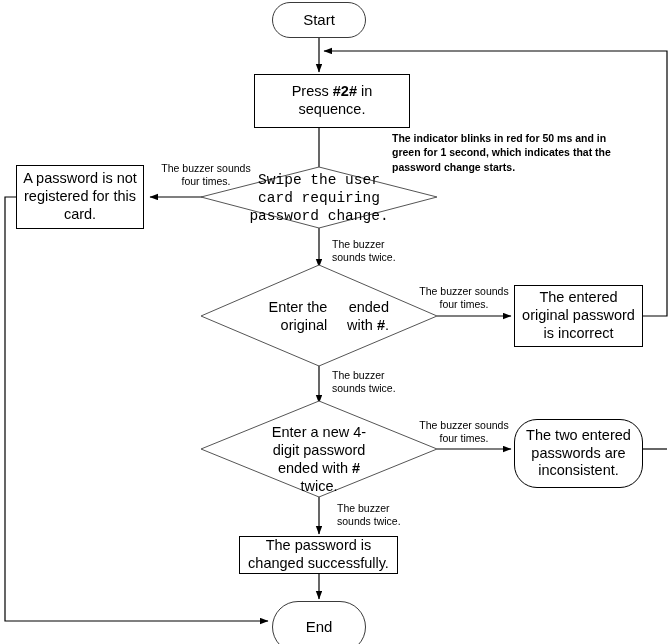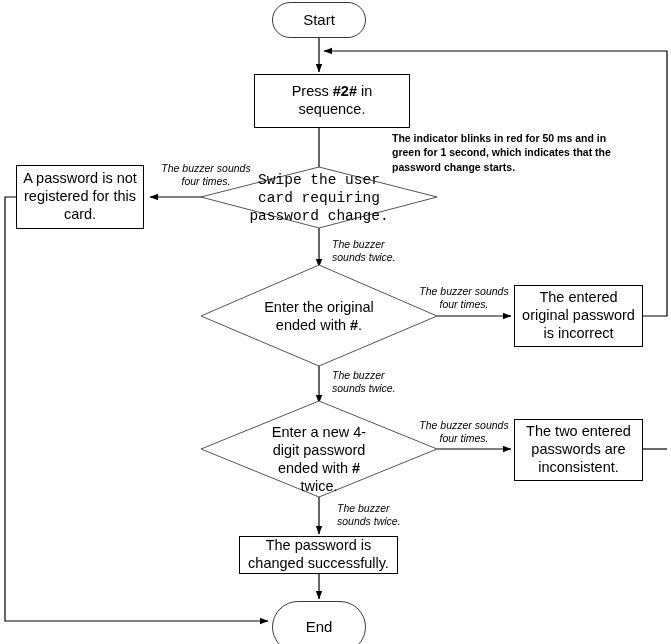--- a/index.html
+++ b/index.html
@@ -59,21 +59,20 @@
     line-height: 1.25;
     pointer-events: none;
   }
   .edge-label {
     position: absolute;
     font-size: 10.5px;
     line-height: 1.25;
     text-align: center;
     color: #000000;
     white-space: pre-line;
-    font-style: italic;
   }
   .note {
     position: absolute;
     font-size: 10.5px;
     line-height: 1.38;
     text-align: left;
     color: #000000;
     white-space: pre-line;
     font-weight: bold;
   }
@@ -127,41 +126,41 @@
   </div>
 
   <div class="node node-process" style="left:254px; top:74px; width:156px; height:54px;">
     <span><span>Press </span><b>#2#</b><span> in sequence.</span></span>
   </div>
 
   <div class="node-decision-label" style="left:244px; top:172px; width:150px; height:52px;font-family:Liberation Mono, monospace;">
     <span>Swipe the user card requiring password change.</span>
   </div>
 
-  <div class="node-decision-label" style="left:249px; top:285px; width:140px; height:62px; flex-direction:column;">
+  <div class="node-decision-label" style="left:249px; top:285px; width:140px; height:62px; text-align:right;">
     <span>Enter the original</span>
     <span><span>ended with </span><b>#</b><span>.</span></span>
   </div>
 
   <div class="node-decision-label" style="left:252px; top:419px; width:134px; height:80px; flex-direction:column;text-align:center;">
     <span>Enter a new 4-</span>
     <span>digit password</span>
     <span><span>ended with </span><b>#</b></span>
     <span>twice.</span>
   </div>
 
   <div class="node node-process" style="left:16px; top:165px; width:128px; height:64px;">
     <span>A password is not registered for this card.</span>
   </div>
 
   <div class="node node-process" style="left:514px; top:285px; width:129px; height:62px;">
     <span>The entered original password is incorrect</span>
   </div>
 
-  <div class="node node-process" style="left:514px; top:419px; width:129px; height:62px;">
+  <div class="node node-process" style="left:514px; top:419px; width:129px; height:69px;border-radius:23px;">
     <span>The two entered passwords are inconsistent.</span>
   </div>
 
   <div class="node node-process" style="left:239px; top:536px; width:159px; height:38px;">
     <span>The password is changed successfully.</span>
   </div>
 
   <div class="node node-terminator" style="left:272px; top:601px; width:94px; height:52px;">
     <span>End</span>
   </div>

